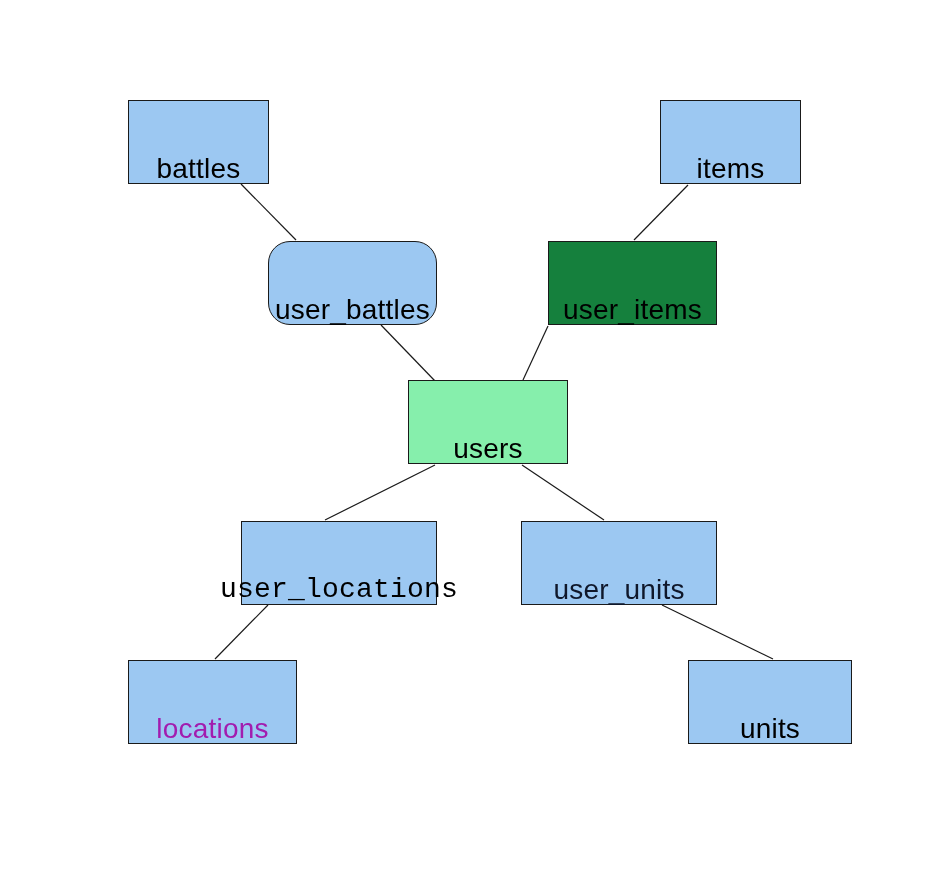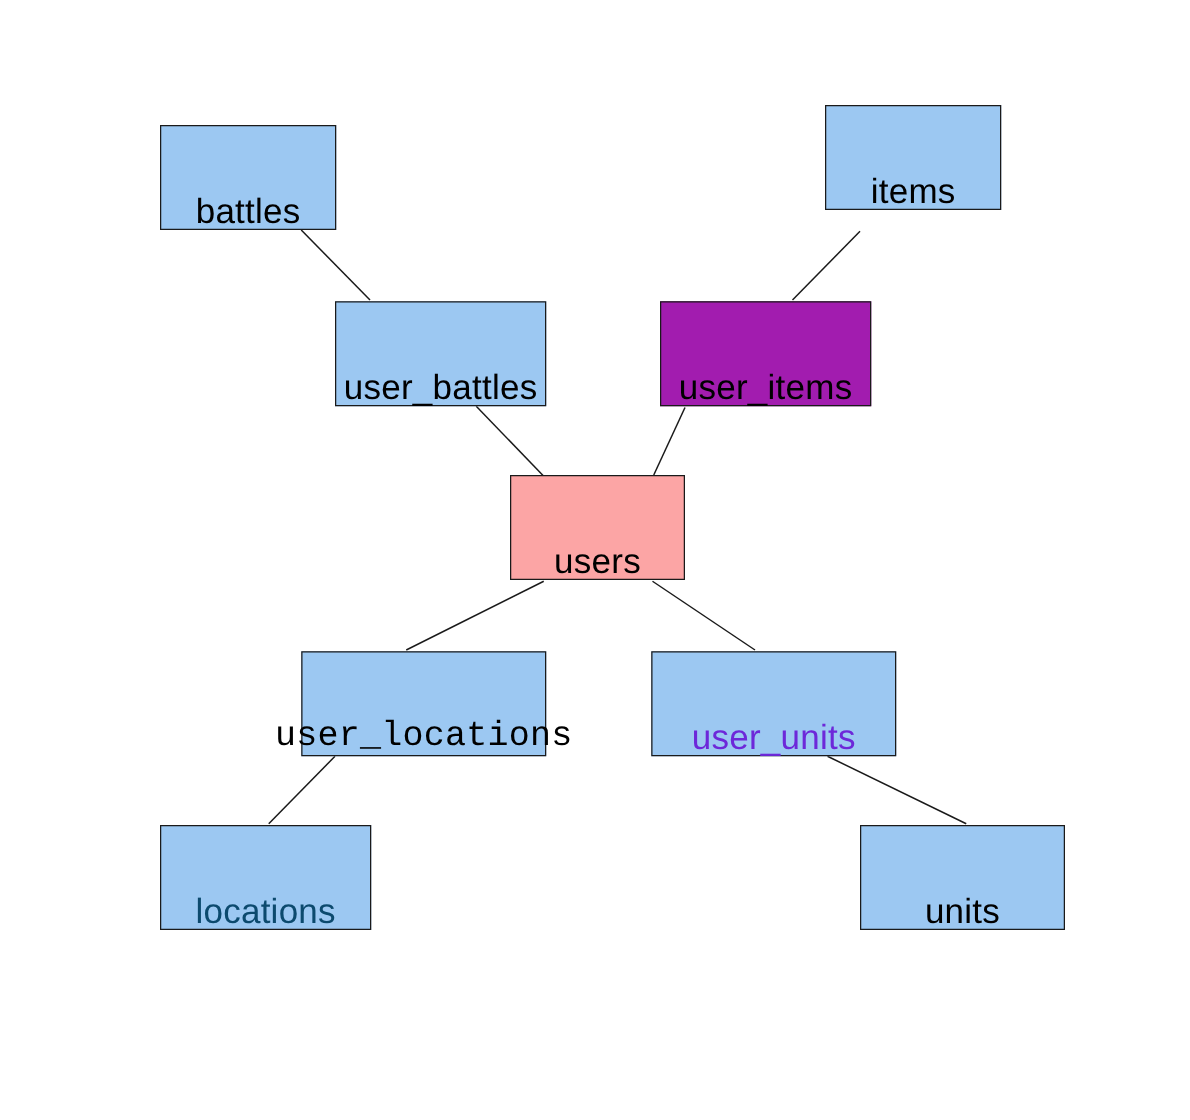--- a/index.html
+++ b/index.html
@@ -47,38 +47,38 @@
       <line x1="548" y1="326" x2="523" y2="380" stroke="#1a1a1a" stroke-width="1.2"></line>
       <line x1="435" y1="465" x2="325" y2="520" stroke="#1a1a1a" stroke-width="1.2"></line>
       <line x1="522" y1="465" x2="604" y2="520" stroke="#1a1a1a" stroke-width="1.2"></line>
       <line x1="268" y1="605" x2="215" y2="659" stroke="#1a1a1a" stroke-width="1.2"></line>
       <line x1="662" y1="605" x2="773" y2="659" stroke="#1a1a1a" stroke-width="1.2"></line>
     </svg>
   <div id="nodes">
       <div class="node" style="left: 128px; top: 100px; width: 141px; height: 84px; background: rgb(156, 200, 242); border-color: rgb(26, 26, 26); color: rgb(0, 0, 0);">
         <span>battles</span>
       </div>
-      <div class="node" style="left: 660px; top: 84px; width: 141px; height: 84px; background: rgb(156, 200, 242); border-color: rgb(26, 26, 26); color: rgb(0, 0, 0);">
+      <div class="node" style="left: 660px; top: 100px; width: 141px; height: 84px; background: rgb(156, 200, 242); border-color: rgb(26, 26, 26); color: rgb(0, 0, 0);">
         <span>items</span>
       </div>
-      <div class="node" style="left: 268px; top: 241px; width: 169px; height: 84px; background: rgb(156, 200, 242); border-color: rgb(26, 26, 26); color: rgb(0, 0, 0);">
+      <div class="node" style="left: 268px; top: 241px; width: 169px; height: 84px; background: rgb(156, 200, 242); border-color: rgb(26, 26, 26); color: rgb(0, 0, 0); border-radius: 22px;">
         <span>user_battles</span>
       </div>
-      <div class="node" style="left: 528px; top: 241px; width: 169px; height: 84px; background: #a21caf; border-color: rgb(26, 26, 26); color: rgb(0, 0, 0);">
+      <div class="node" style="left: 548px; top: 241px; width: 169px; height: 84px; background: #15803d; border-color: rgb(26, 26, 26); color: rgb(0, 0, 0);">
         <span>user_items</span>
       </div>
-      <div class="node" style="left: 408px; top: 380px; width: 140px; height: 84px; background: #fca5a5; border-color: rgb(26, 26, 26); color: rgb(0, 0, 0);">
+      <div class="node" style="left: 408px; top: 380px; width: 160px; height: 84px; background: #86efac; border-color: rgb(26, 26, 26); color: rgb(0, 0, 0);">
         <span>users</span>
       </div>
       <div class="node" style="left: 241px; top: 521px; width: 196px; height: 84px; background: rgb(156, 200, 242); border-color: rgb(26, 26, 26); color: rgb(0, 0, 0); font-family: Liberation Mono, monospace;">
         <span>user_locations</span>
       </div>
-      <div class="node" style="left: 521px; top: 521px; width: 196px; height: 84px; background: rgb(156, 200, 242); border-color: rgb(26, 26, 26); color: #6d28d9;">
+      <div class="node" style="left: 521px; top: 521px; width: 196px; height: 84px; background: rgb(156, 200, 242); border-color: rgb(26, 26, 26); color: #0f172a;">
         <span>user_units</span>
       </div>
-      <div class="node" style="left: 128px; top: 660px; width: 169px; height: 84px; background: rgb(156, 200, 242); border-color: rgb(26, 26, 26); color: #0c4a6e;">
+      <div class="node" style="left: 128px; top: 660px; width: 169px; height: 84px; background: rgb(156, 200, 242); border-color: rgb(26, 26, 26); color: #a21caf;">
         <span>locations</span>
       </div>
       <div class="node" style="left: 688px; top: 660px; width: 164px; height: 84px; background: rgb(156, 200, 242); border-color: rgb(26, 26, 26); color: rgb(0, 0, 0);">
         <span>units</span>
       </div>
     </div>
 </div>
 
 </body></html>

